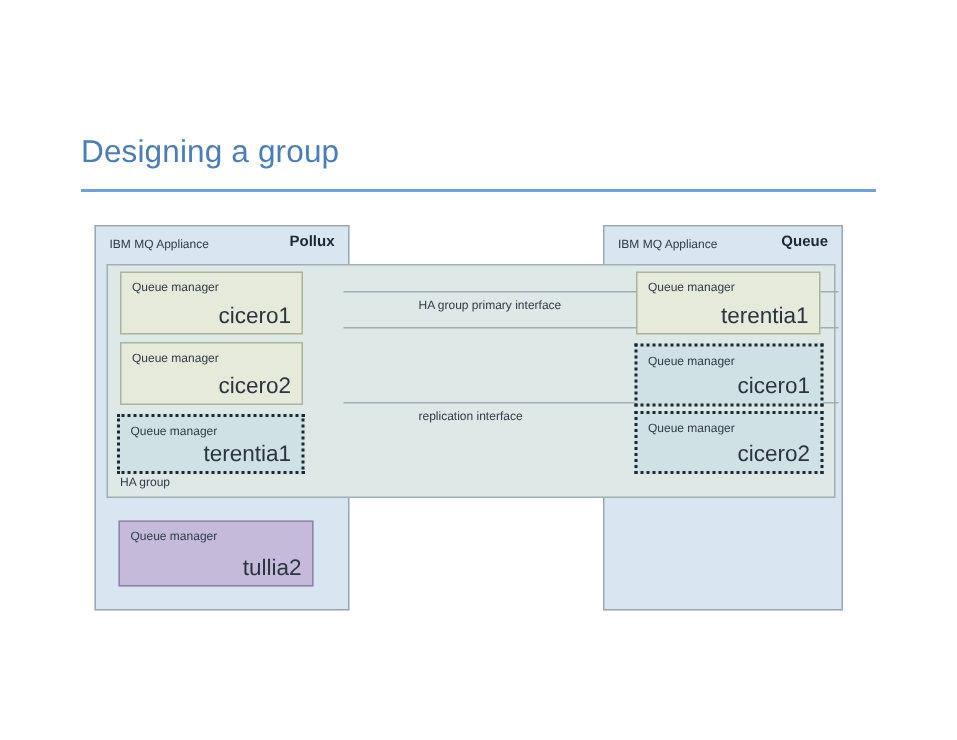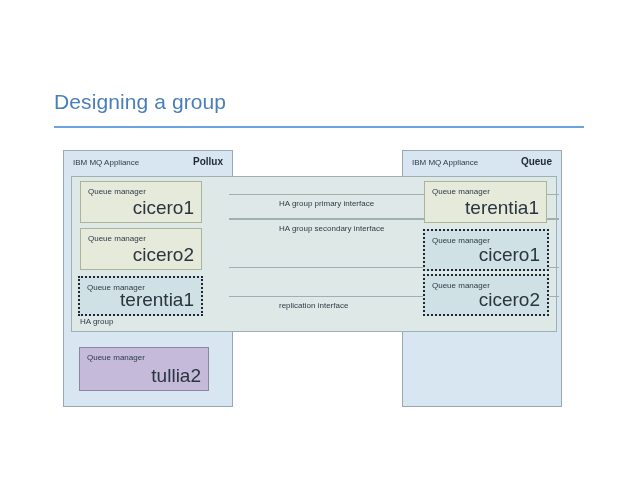--- a/index.html
+++ b/index.html
@@ -106,41 +106,41 @@
     position: absolute;
     left: 6px;
     top: 4px;
     font-size: 8px;
     color: #2f3b47;
     white-space: nowrap;
     padding-left: 44px;
   }
   .iface-primary   { top: 17px; height: 25px; }
   .iface-secondary { top: 42px; height: 49px; }
-  .iface-replication { top: 91px; height: 64px; border-bottom: none; margin-top: 28px; }
+  .iface-replication { top: 91px; height: 64px; border-bottom: none; }
 
   
   .qm {
     position: absolute;
     box-sizing: border-box;
     padding-left: 34px;
   }
   .qm .qm-kind {
     position: absolute;
     left: 7px;
     top: 5px;
     font-size: 8px;
     color: #2f3b47;
     white-space: nowrap;
   }
   .qm .qm-name {
     position: absolute;
     right: 7px;
     bottom: 3px;
-    font-size: 19px;
+    font-size: 15px;
     color: #2a3540;
     white-space: nowrap;
   }
 
   .qm-solid-green {
     background: #e5eada;
     border: 1px solid #a9b49a;
   }
   .qm-dashed-blue {
     background: #cfe1e4;
@@ -177,23 +177,20 @@
 
   <div class="appliance appliance-right">
     <div class="appliance-label">IBM MQ Appliance</div>
     <div class="appliance-name">Queue</div>
   </div>
 
   <div class="ha-panel">
     <div class="iface iface-primary">
       <span>HA group primary interface</span>
     </div>
-    <div class="iface iface-secondary">
-      <span>HA group secondary interface</span>
-    </div>
     <div class="iface iface-replication">
       <span>replication interface</span>
     </div>
     <div class="ha-panel-label">HA group</div>
   </div>
 
   <div class="qm qm-solid-green qm-l1">
     <div class="qm-kind">Queue manager</div>
     <div class="qm-name">cicero1</div>
   </div>

